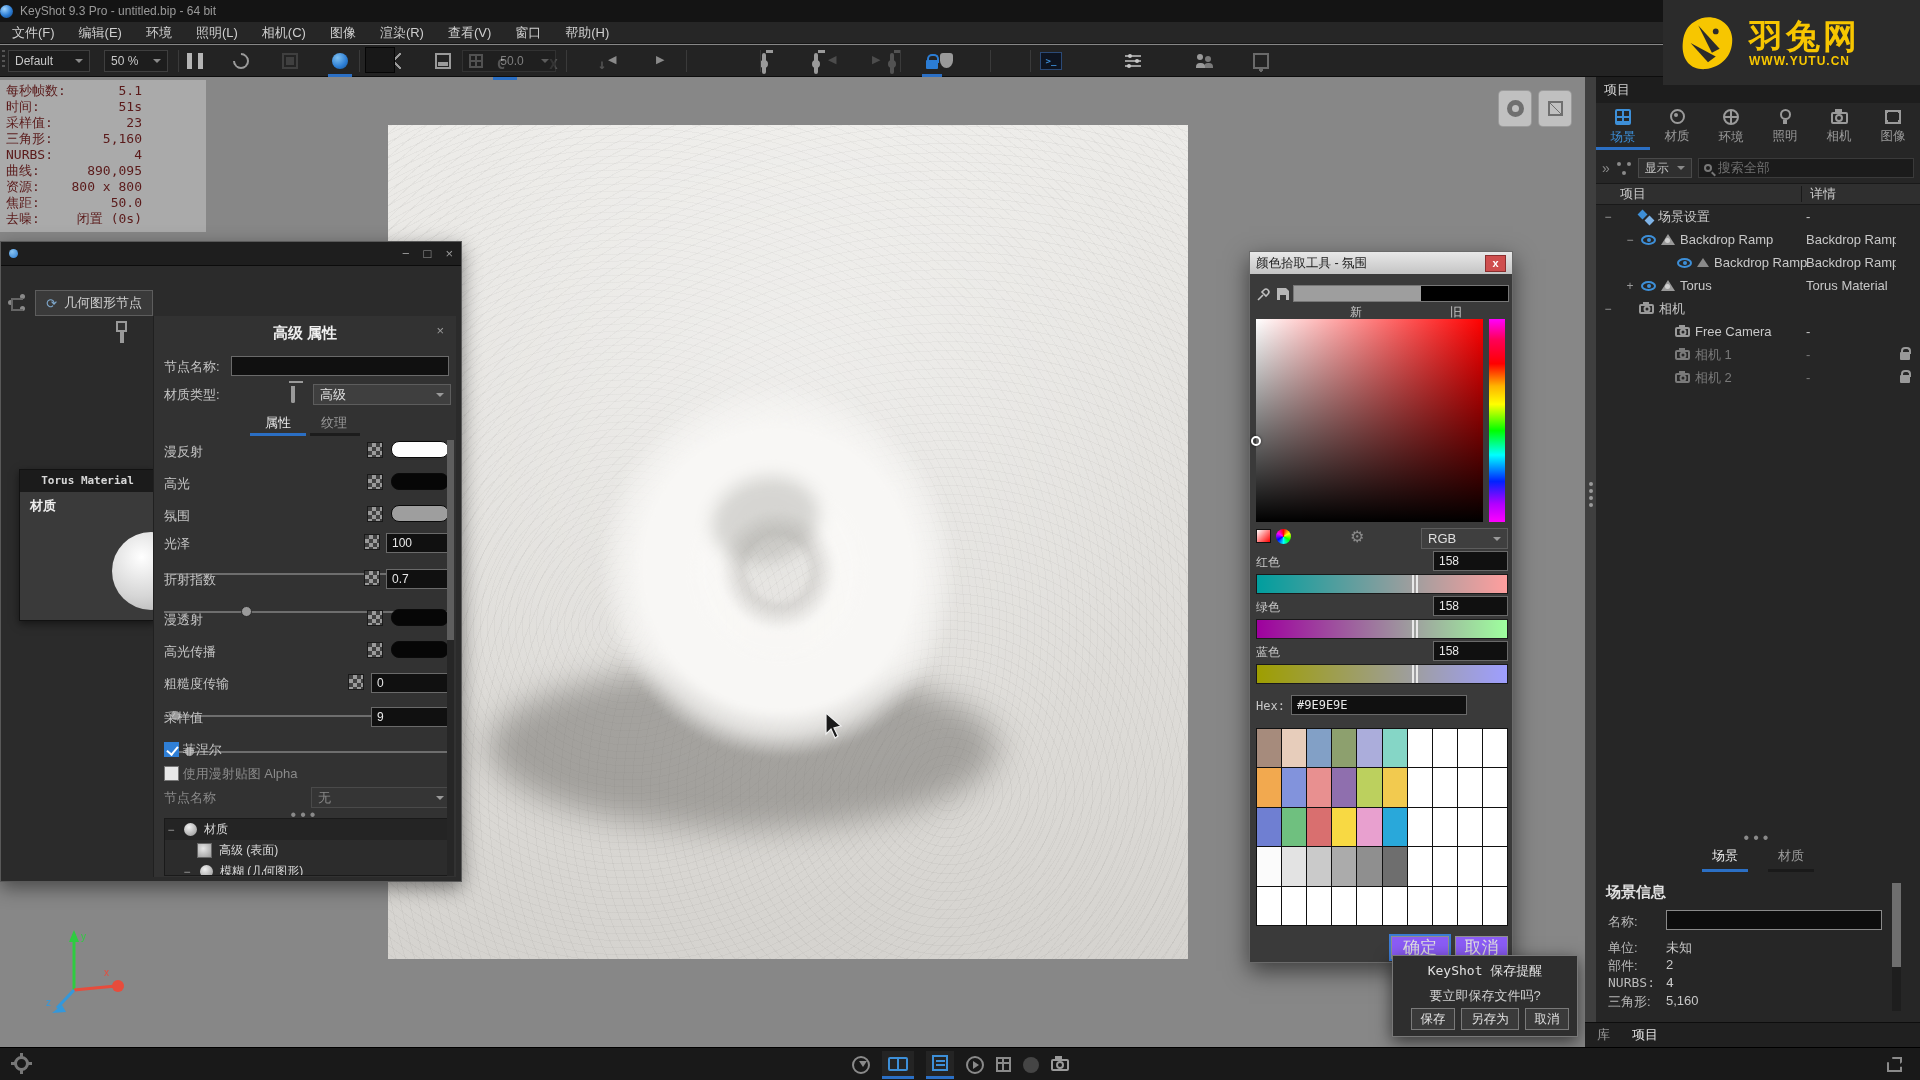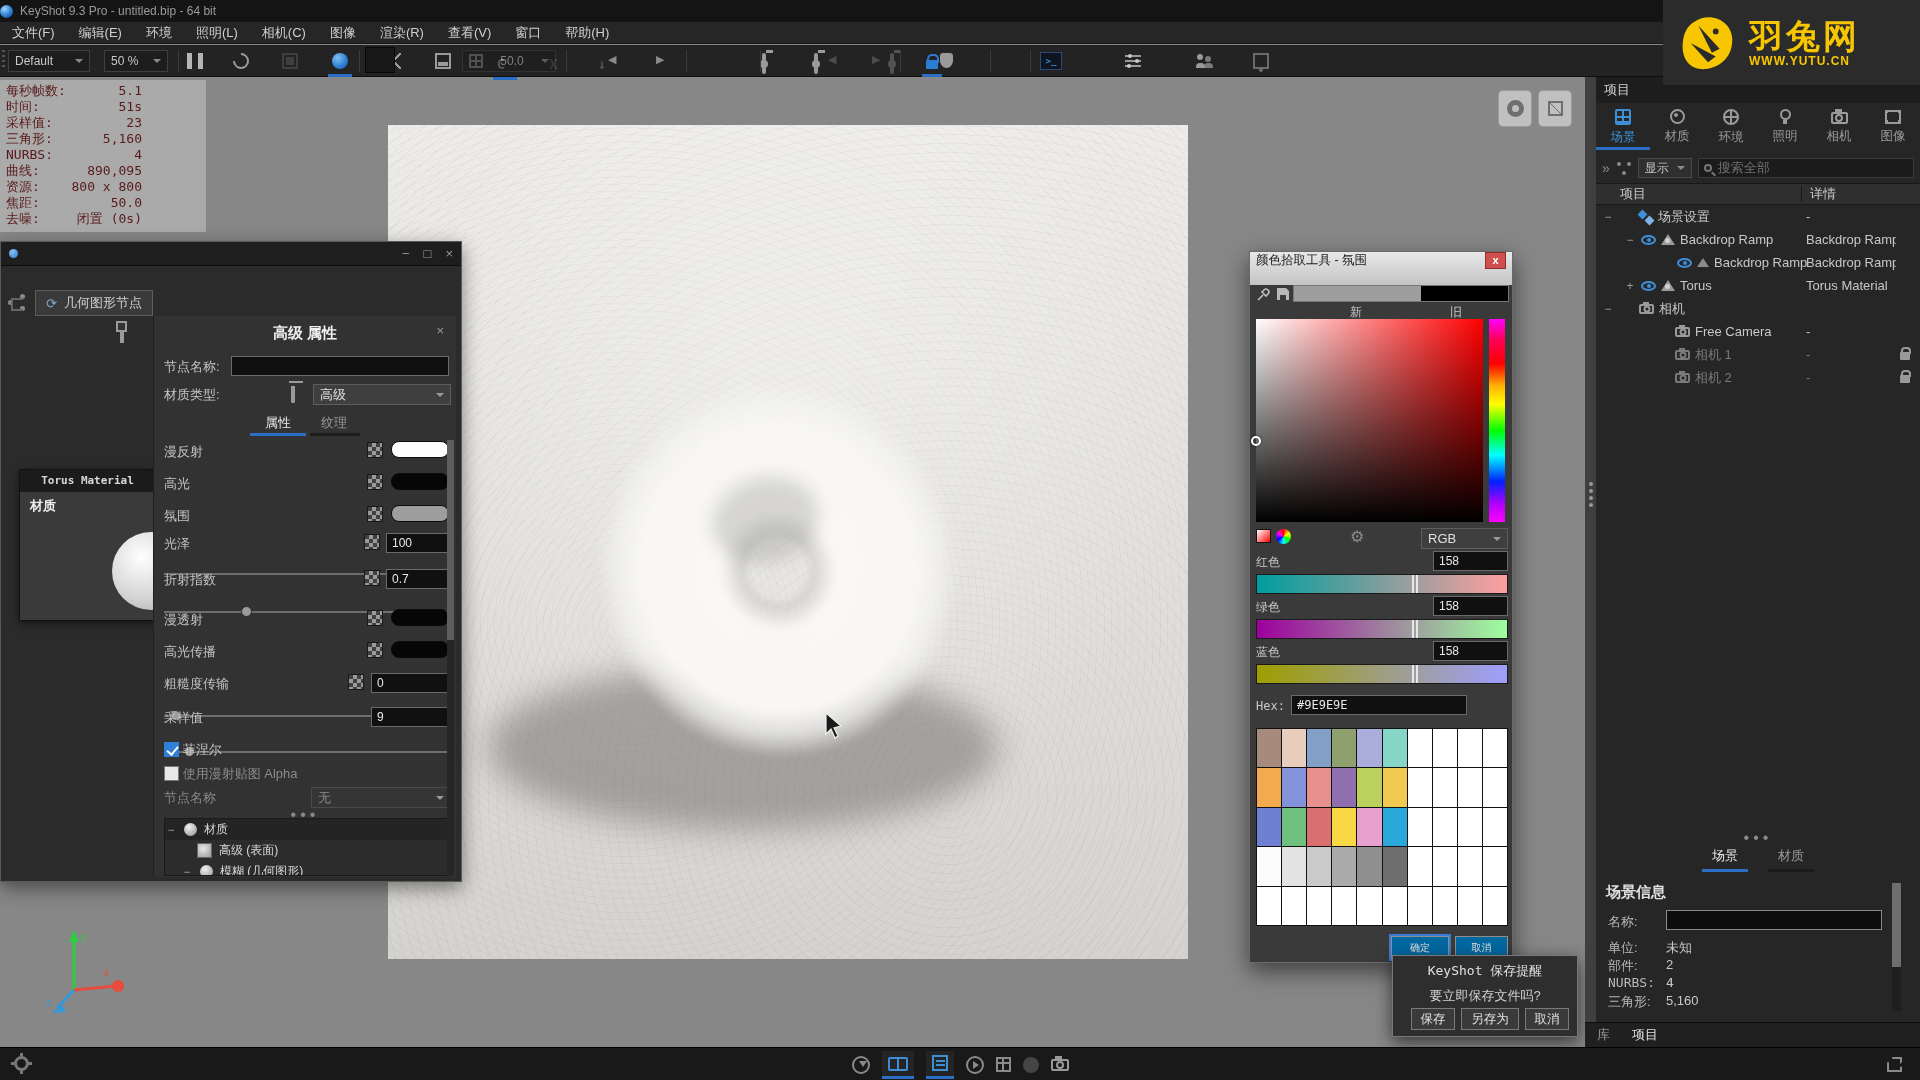--- a/index.html
+++ b/index.html
@@ -102,37 +102,37 @@
 .ckbox.on::after{content:'';position:absolute;left:4px;top:1px;width:5px;height:9px;border:solid #fff;border-width:0 2px 2px 0;transform:rotate(40deg)}
 .ckbox.off{background:#e8e8e8}
 .dots3{letter-spacing:4px;color:#8a8a8a;font-size:16px;line-height:6px}
 .ptree{background:#2c2c2c;border:1px solid #1a1a1a;overflow:hidden}
 .ptree-row{height:21px;display:flex;align-items:center;gap:7px;color:#d8d8d8;font-size:12px}
 .tsphere{width:13px;height:13px;border-radius:50%;background:radial-gradient(circle at 38% 32%,#f2f2f2,#b5b5b5 60%,#8f8f8f)}
 .tthumb{width:15px;height:15px;border:1px solid #666;background:radial-gradient(circle at 40% 35%,#e8e8e8,#9a9a9a)}
 .vsb{background:#262626}.vsb i{display:block;background:#5e5e5e;width:100%}
 
 .picker{left:1249px;top:251px;width:264px;height:712px;background:#3a3a3a;border:1px solid #6a6a6a;box-shadow:0 8px 22px rgba(0,0,0,.55);font-size:12px;color:#c8c8c8}
-.picker-title{height:33px;background:linear-gradient(#e8e8e8,#c4c4c4);color:#1a1a1a;font-size:12.5px;display:flex;padding:0 6px}
+.picker-title{height:22px;background:linear-gradient(#e8e8e8,#c4c4c4);color:#1a1a1a;font-size:12.5px;display:flex;align-items:center;padding:0 6px}
 .pk-close{margin-left:auto;width:21px;height:17px;background:#cf4e4e;border:1px solid #8a3030;color:#fff;font-size:11px;font-weight:bold;text-align:center;line-height:15px}
 .newold{position:absolute;display:flex;border:1px solid #777}
 .sv{position:absolute;background:linear-gradient(to top,#000 0%,rgba(0,0,0,0) 100%),linear-gradient(to right,#fff,#f00)}
 .svmark{position:absolute;width:10px;height:10px;border:2px solid #fff;border-radius:50%;box-shadow:0 0 3px rgba(0,0,0,.6)}
 .hue{position:absolute;background:linear-gradient(#ff00ff 0%,#ff0059 10%,#ff0000 22%,#ffb300 33%,#ffff00 42%,#00ff00 55%,#00ffff 67%,#0022ff 80%,#b000ff 91%,#ff00ff 100%)}
 .mini-grad{width:15px;height:14px;border:1px solid #111;background:linear-gradient(135deg,#fff,#f00)}
 .mini-wheel{width:15px;height:15px;border-radius:50%;background:conic-gradient(#f00,#ff0,#0f0,#0ff,#00f,#f0f,#f00)}
 .gear{color:#8a8a8a;font-size:16px;line-height:16px}
 .chslider{position:absolute;height:20px;border:1px solid #1a1a1a}
 .sl-red{background:linear-gradient(to right,#009E9E,#FF9E9E)}
 .sl-green{background:linear-gradient(to right,#9E009E,#9EFF9E)}
 .sl-blue{background:linear-gradient(to right,#9E9E00,#9E9EFF)}
 .chmark{position:absolute;left:62%;top:0;bottom:0;width:6px;border-left:2px solid #e8e8e8;border-right:2px solid #e8e8e8}
 .swgrid{position:absolute;display:grid;grid-template-columns:repeat(10,1fr);grid-template-rows:repeat(5,1fr);background:#111;gap:1px;border:1px solid #111}
 .swcell{width:100%;height:100%}
-.pbtn{position:absolute;height:23px;background:#0369a1;border:1px solid #8f8f8f;color:#e0e0e0;font-size:10px;text-align:center;line-height:21px}
+.pbtn{position:absolute;height:23px;background:#8b5cf6;border:1px solid #8f8f8f;color:#e0e0e0;font-size:17px;text-align:center;line-height:21px}
 .pbtn.focus{box-shadow:0 0 0 2px #3a7bd5}
 
 .savedlg{left:1392px;top:955px;width:186px;height:82px;background:#2e2e2e;border:1px solid #787878;box-shadow:0 5px 16px rgba(0,0,0,.6);color:#e0e0e0;font-size:13px}
 .sbtn{position:absolute;top:52px;height:22px;background:#3a3a3a;border:1px solid #7a7a7a;color:#e0e0e0;font-size:12.5px;text-align:center;line-height:20px}
 
 .splitter{left:1585px;top:77px;width:11px;height:970px;background:#3f3f3f}
 .spdots i{display:block;width:4px;height:4px;border-radius:50%;background:#9a9a9a;margin:3px auto}
 .rpanel{left:1596px;top:77px;width:324px;height:970px;background:#262626;color:#c8c8c8;font-size:13px}
 .rp-head{height:26px;background:#1d1d1d;display:flex;align-items:center;padding:0 8px;color:#d0d0d0}
 .rp-tabs{position:absolute;top:27px;left:0;width:324px;height:46px;display:flex}

